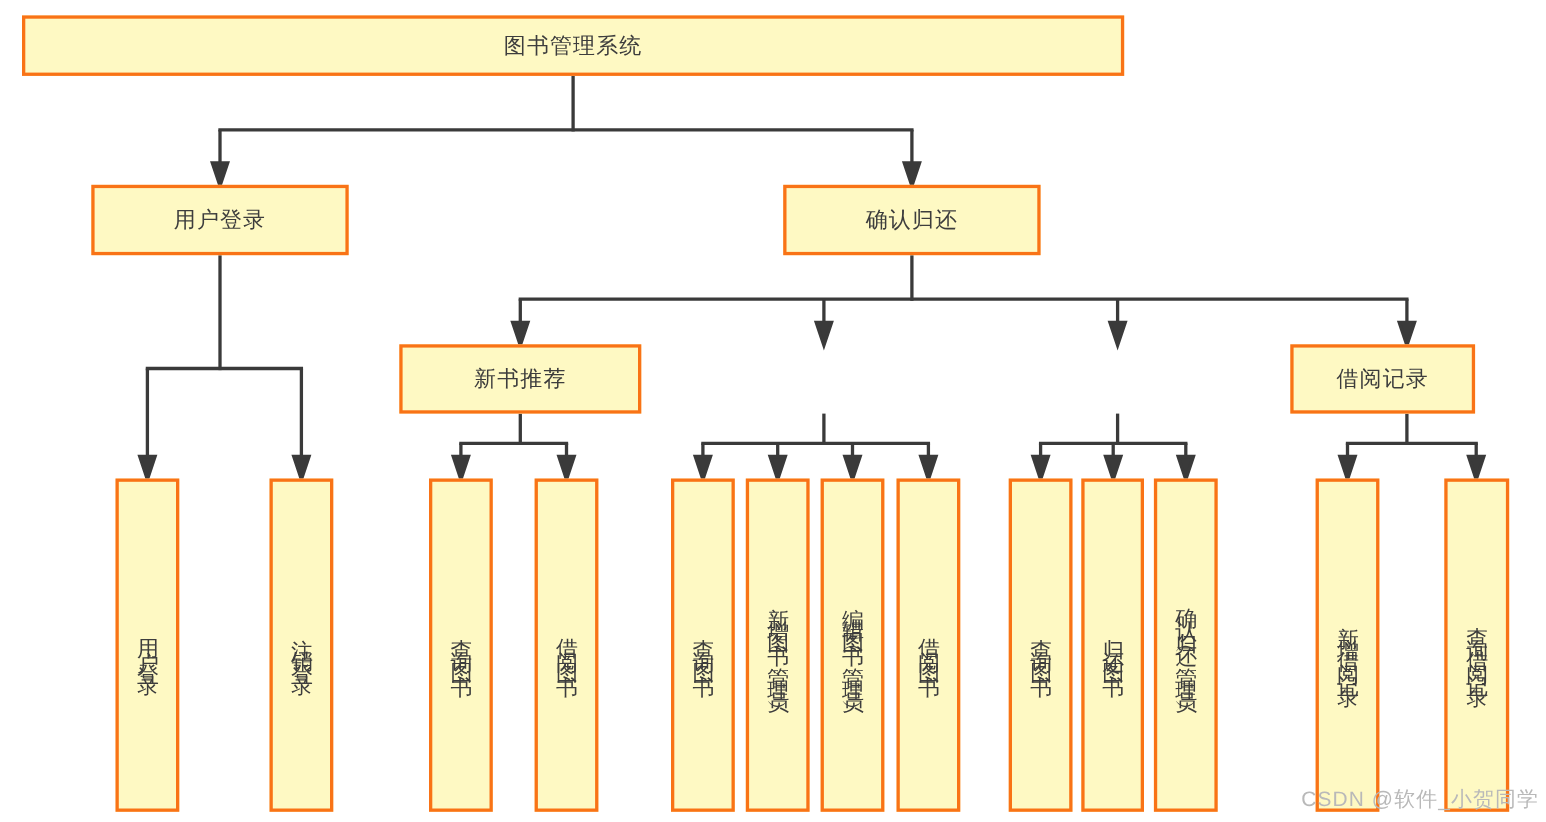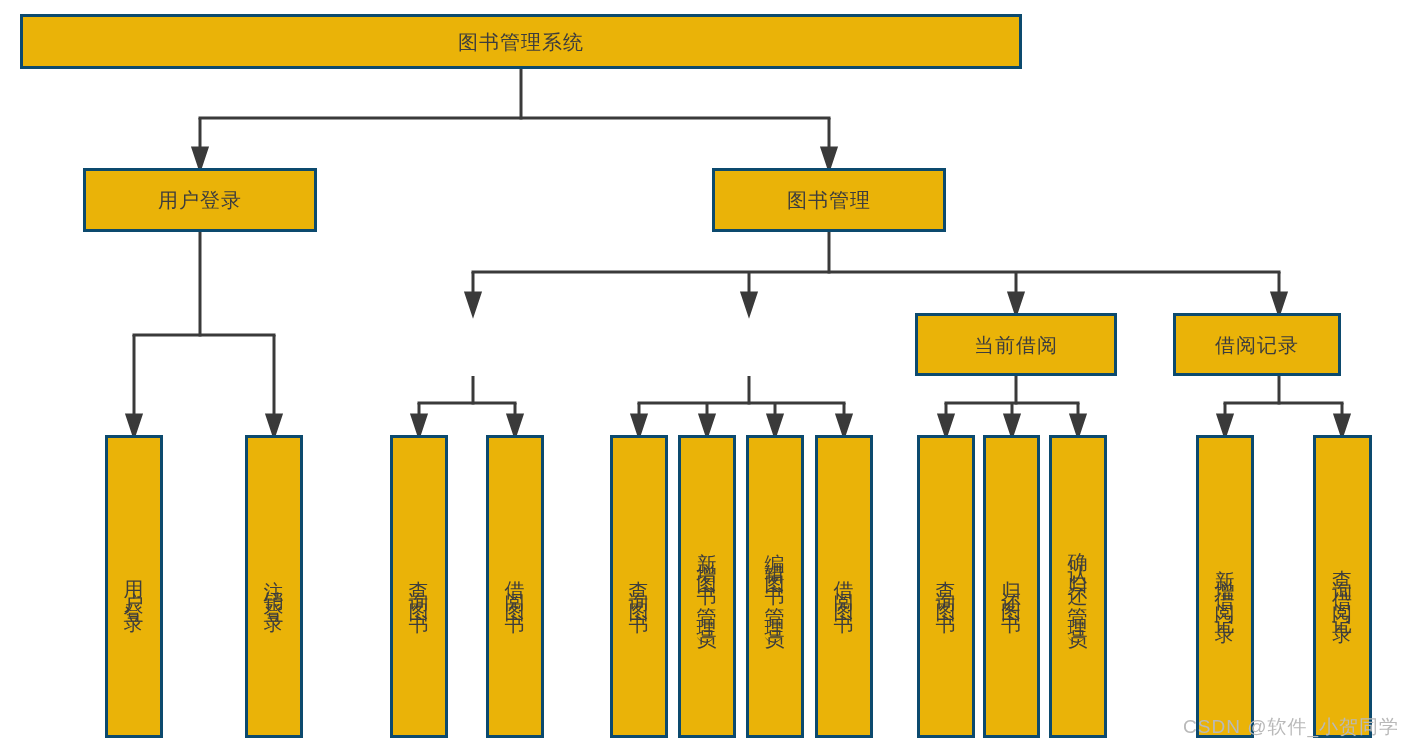--- a/index.html
+++ b/index.html
@@ -7,22 +7,22 @@
     position:relative;
     width:1405px;height:747px;
     background:#ffffff;
     font-family:"Liberation Sans","DejaVu Sans",sans-serif;
     overflow:hidden;
   }
   .connectors{position:absolute;left:0;top:0;width:1405px;height:747px;}
   .box{
     position:absolute;
     box-sizing:border-box;
-    background:#eab308;
-    border:3px solid #0c4a6e;
+    background:#fef9c3;
+    border:3px solid #f97316;
     display:flex;
     align-items:center;
     justify-content:center;
     font-size:20px;
     color:#3d3d3d;
     letter-spacing:1px;
     line-height:1;
   }
   .leaf{
     writing-mode:vertical-rl;
@@ -105,23 +105,23 @@
     <line x1="1223.5" y1="403" x2="1343.5" y2="403"></line>
     <line x1="1225" y1="403" x2="1225" y2="421"></line>
     <polygon points="1218,415 1232,415 1225,436"></polygon>
     <line x1="1342" y1="403" x2="1342" y2="421"></line>
     <polygon points="1335,415 1349,415 1342,436"></polygon>
   </svg>
 
   <div class="box" style="left:20px;top:14px;width:1002px;height:55px">图书管理系统</div>
 
   <div class="box" style="left:83px;top:168px;width:234px;height:64px">用户登录</div>
-  <div class="box" style="left:712px;top:168px;width:234px;height:64px">图书管理</div>
+  <div class="box" style="left:712px;top:168px;width:234px;height:64px">确认归还</div>
 
-  <div class="box" style="left:915px;top:313px;width:202px;height:63px">当前借阅</div>
+  <div class="box" style="left:363px;top:313px;width:220px;height:63px">新书推荐</div>
   <div class="box" style="left:1173px;top:313px;width:168px;height:63px">借阅记录</div>
 
   <div class="box leaf" style="left:105px;top:435px;width:58px;height:303px">用户登录</div>
   <div class="box leaf" style="left:245px;top:435px;width:58px;height:303px">注销登录</div>
 
   <div class="box leaf" style="left:390px;top:435px;width:58px;height:303px">查询图书</div>
   <div class="box leaf" style="left:486px;top:435px;width:58px;height:303px">借阅图书</div>
 
   <div class="box leaf" style="left:610px;top:435px;width:58px;height:303px">查询图书</div>
   <div class="box leaf" style="left:678px;top:435px;width:58px;height:303px">新增图书（管理员）</div>

